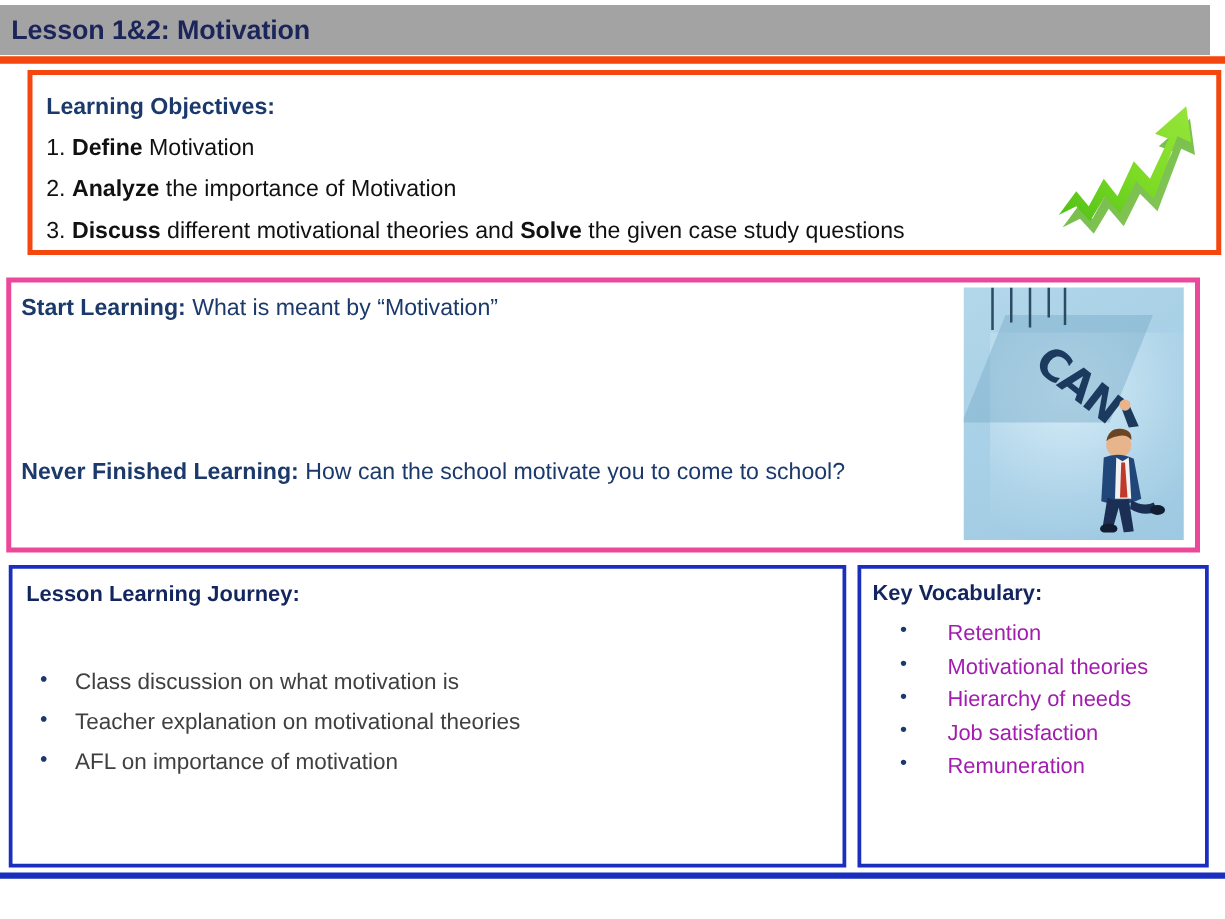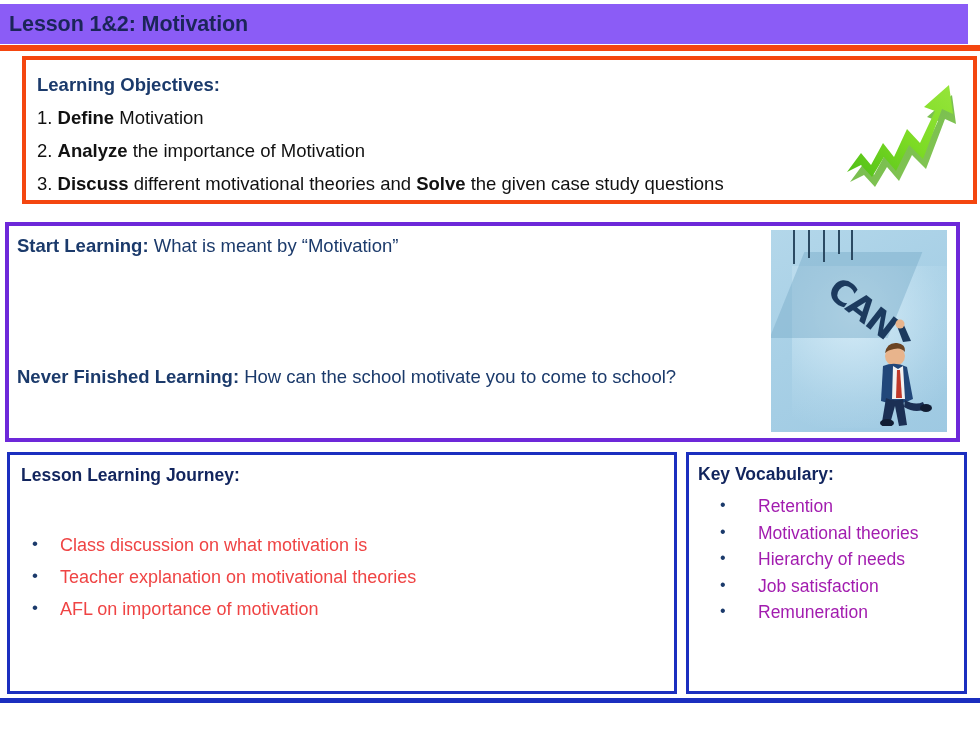--- a/index.html
+++ b/index.html
@@ -15,21 +15,21 @@
     overflow: hidden;
   }
 
   
   #slide-header {
     position: absolute;
     left: 0;
     top: 4px;
     width: 968px;
     height: 40px;
-    background: #8b5cf6;
+    background: #a3a3a3;
     display: flex;
     align-items: center;
   }
   #slide-title {
     font-size: 21.5px;
     font-weight: bold;
     color: #1b2559;
     letter-spacing: -0.1px;
     padding-left: 9px;
   }
@@ -85,21 +85,21 @@
     pointer-events: none;
   }
 
   
   #start-learning-box {
     position: absolute;
     left: 5px;
     top: 222px;
     width: 955px;
     height: 220px;
-    border: 4px solid #6d28d9;
+    border: 4px solid #ec4899;
     box-sizing: border-box;
     background: #ffffff;
     overflow: hidden;
   }
   #start-learning-line {
     position: absolute;
     left: 8px;
     top: 6px;
     font-size: 18.5px;
     color: #1b3a6b;
@@ -202,21 +202,21 @@
   #journey-list {
     position: absolute;
     left: 14px;
     top: 74px;
     margin: 0;
     padding: 0;
     list-style: none;
   }
   #journey-list li {
     font-size: 18px;
-    color: #ef4444;
+    color: #404040;
     line-height: 32px;
     position: relative;
     padding-left: 36px;
     white-space: nowrap;
   }
   #journey-list li::before {
     content: "\2022";
     position: absolute;
     left: 8px;
     top: -1px;

